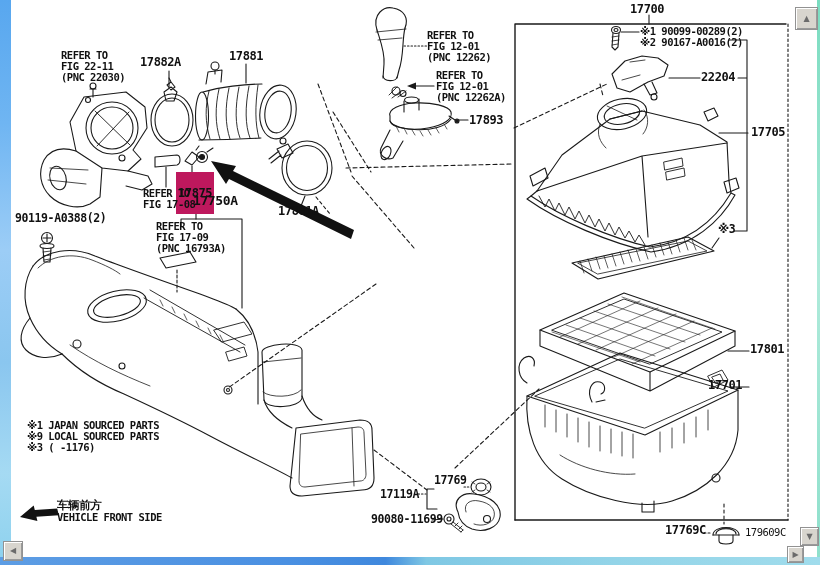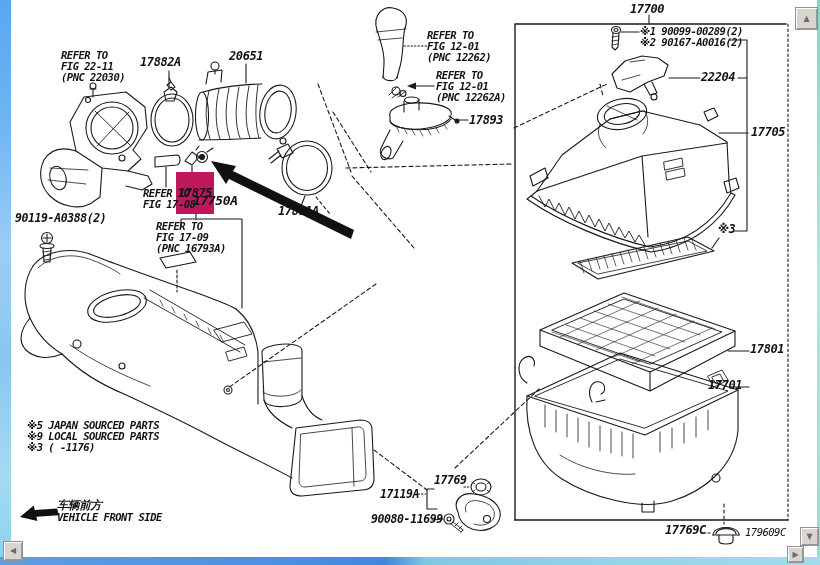--- a/index.html
+++ b/index.html
@@ -6,21 +6,21 @@
   .stage{position:relative;width:820px;height:565px;background:#ffffff;overflow:hidden;
          font-family:"DejaVu Sans Mono","DejaVu Sans",monospace;}
   .edge-left{position:absolute;left:0;top:0;width:11px;height:557px;
          background:linear-gradient(180deg,#58a7ef 0%,#6fb5f2 22%,#9ccdf6 45%,#8ac6ef 65%,#a5daf3 85%,#8fd2ee 100%);}
   .edge-bottom{position:absolute;left:0;top:557px;width:820px;height:8px;
          background:linear-gradient(90deg,#5d9de4 0%,#4a90e2 35%,#3f88dd 47%,#7fc8e4 52%,#93d4e8 75%,#a0dcec 100%);}
   .edge-right{position:absolute;right:0;top:0;width:3px;height:557px;
          background:linear-gradient(180deg,#7adcc0 0%,#aeeada 50%,#8fe0cc 100%);}
   svg.art{position:absolute;left:0;top:0;}
   .lbl{position:absolute;font-weight:bold;color:#111;letter-spacing:-0.4px;
-       line-height:1.04;white-space:pre-line;font-style:italic;}
+       line-height:1.04;white-space:pre-line;}
   .s10{font-size:10.5px;letter-spacing:-0.5px;}
   .s11{font-size:11.5px;}
   .s12{font-size:12px;}
   .s13{font-size:13px;}
   .reg{font-weight:normal;}
   .hl{background:#be185d;padding:15px 2px;}
   .scrollbtn{position:absolute;background:#d8d5ce;border:1px solid #929292;
        box-shadow:inset 1px 1px 0 #ffffff, inset -1px -1px 0 #9a9a9a;
        display:flex;align-items:center;justify-content:center;
        color:#6b6b6b;font-size:8px;line-height:1;cursor:pointer;
@@ -268,21 +268,21 @@
         <line x1="455" y1="468" x2="539" y2="389"></line>
         <line x1="374" y1="450" x2="427" y2="490"></line>
       </g>
     </g>
   </svg>
 
   <div class="lbl s10" style="left:61px;top:50px">REFER TO
 FIG 22-11
 (PNC 22030)</div>
   <div class="lbl s12" style="left:140px;top:56px">17882A</div>
-  <div class="lbl s12" style="left:229px;top:50px">20651</div>
+  <div class="lbl s12" style="left:229px;top:50px">17881</div>
   <div class="lbl s10" style="left:427px;top:30px">REFER TO
 FIG 12-01
 (PNC 12262)</div>
   <div class="lbl s10" style="left:436px;top:70px">REFER TO
 FIG 12-01
 (PNC 12262A)</div>
   <div class="lbl s12" style="left:630px;top:3px">17700</div>
   <div class="lbl s10" style="left:640px;top:26px">※1 90099-00289(2)</div>
   <div class="lbl s10" style="left:640px;top:37px">※2 90167-A0016(2)</div>
   <div class="lbl s12" style="left:701px;top:71px">22204</div>
@@ -293,21 +293,21 @@
   <div class="lbl s10" style="left:143px;top:188px">REFER TO
 FIG 17-08</div>
   <div class="lbl s13" style="left:193px;top:194px">17750A</div>
   <div class="lbl s12" style="left:278px;top:205px">17881A</div>
   <div class="lbl s10" style="left:156px;top:221px">REFER TO
 FIG 17-09
 (PNC 16793A)</div>
   <div class="lbl s11" style="left:15px;top:213px">90119-A0388(2)</div>
   <div class="lbl s12" style="left:750px;top:343px">17801</div>
   <div class="lbl s12" style="left:708px;top:379px">17701</div>
-  <div class="lbl s10" style="left:27px;top:420px">※5 JAPAN SOURCED PARTS</div>
+  <div class="lbl s10" style="left:27px;top:420px">※1 JAPAN SOURCED PARTS</div>
   <div class="lbl s10" style="left:27px;top:431px">※9 LOCAL SOURCED PARTS</div>
   <div class="lbl s10" style="left:27px;top:442px">※3 (    -1176)</div>
   <div class="lbl s11" style="left:380px;top:489px">17119A</div>
   <div class="lbl s11" style="left:434px;top:475px">17769</div>
   <div class="lbl s11" style="left:371px;top:514px">90080-11699</div>
   <div class="lbl s12" style="left:665px;top:524px">17769C</div>
   <div class="lbl s10 reg" style="left:745px;top:527px">179609C</div>
   <div class="lbl s11" style="left:57px;top:500px;font-family:'DejaVu Sans',sans-serif">车辆前方</div>
   <div class="lbl s10" style="left:57px;top:512px">VEHICLE FRONT SIDE</div>
 

